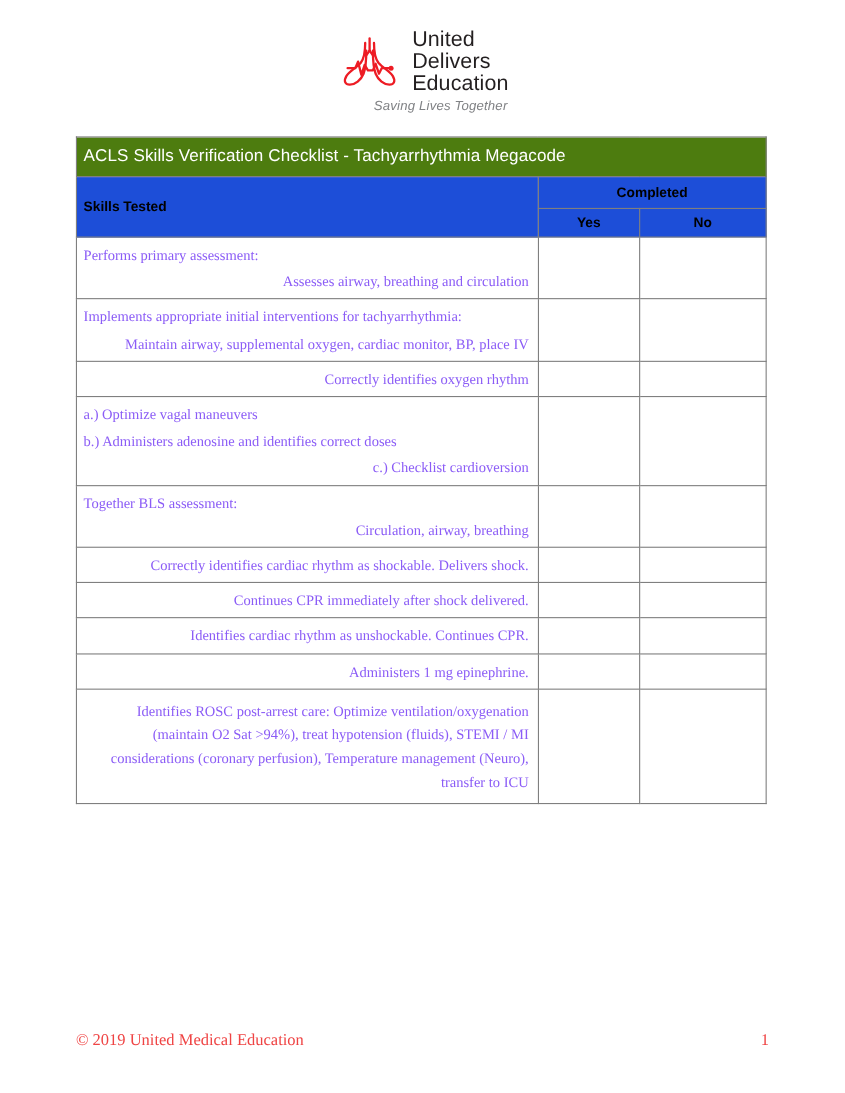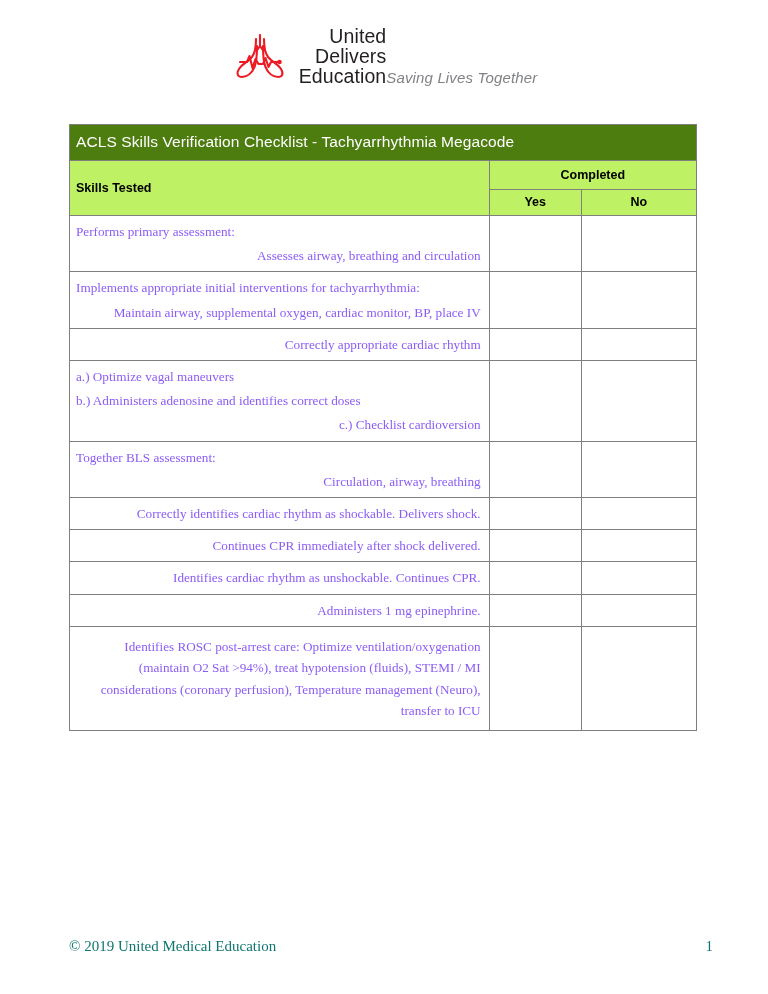--- a/index.html
+++ b/index.html
@@ -18,23 +18,22 @@
   
   .masthead {
     width: 100%;
     padding-top: 26px;
     display: flex;
     justify-content: center;
     align-items: flex-start;
   }
   .logo-block {
     display: flex;
-    flex-direction: row;
+    flex-direction: column;
     align-items: flex-end;
-    text-align: right;
   }
   .logo-row {
     display: flex;
     align-items: center;
   }
   .logo-mark {
     width: 60px;
     height: 50px;
     margin-right: 9px;
     flex: none;
@@ -43,21 +42,21 @@
     font-family: "Liberation Sans", sans-serif;
     color: #231f20;
     font-size: 19.5px;
     line-height: 20px;
     letter-spacing: 0.1px;
   }
   .logo-words div { white-space: nowrap; }
   .logo-tagline {
     font-family: "Liberation Sans", sans-serif;
     font-style: italic;
-    font-size: 15px;
+    font-size: 12px;
     color: #808285;
     margin-top: 3px;
     margin-right: 1px;
     letter-spacing: 0.15px;
   }
 
   
   .sheet {
     position: absolute;
     left: 69px;
@@ -80,21 +79,21 @@
     font-family: "Liberation Sans", sans-serif;
     font-size: 15.5px;
     font-weight: normal;
     text-align: left;
     padding: 8px 0 9px 6px !important;
     letter-spacing: 0.1px;
     border: 1px solid #7f7f7f !important;
     border-bottom: none !important;
   }
   .hdr {
-    background: #bef264;
+    background: #1d4ed8;
     font-family: "Liberation Sans", sans-serif;
     font-weight: bold;
     font-size: 12.5px;
     color: #000000;
   }
   .hdr-skill {
     text-align: left;
     padding: 0 0 0 6px !important;
     vertical-align: middle !important;
   }
@@ -124,28 +123,28 @@
   td.mark-cell { background: #ffffff; }
 
   .col-skill { width: 419px; }
   .col-yes   { width: 92px; }
   .col-no    { width: 115px; }
 
   
   .footer {
     position: absolute;
     left: 69px;
-    right: 55px;
+    right: 69px;
     top: 938px;
     display: flex;
     justify-content: space-between;
     align-items: baseline;
     font-family: "Liberation Serif", serif;
     font-size: 15px;
-    color: #0f766e;
+    color: #ef4444;
     gap: 46px;
   }
 </style>
 </head>
 <body>
 
 <div class="masthead">
   <div class="logo-block">
     <div class="logo-row">
       <span class="logo-mark">
@@ -207,21 +206,21 @@
         <tr>
           <td class="skill-cell">
             <p>Implements appropriate initial interventions for tachyarrhythmia:</p>
             <p>Maintain airway, supplemental oxygen, cardiac monitor, BP, place IV</p>
           </td>
           <td class="mark-cell"></td>
           <td class="mark-cell"></td>
         </tr>
         <tr>
           <td class="skill-cell">
-            <p>Correctly appropriate cardiac rhythm</p>
+            <p>Correctly identifies oxygen rhythm</p>
           </td>
           <td class="mark-cell"></td>
           <td class="mark-cell"></td>
         </tr>
         <tr>
           <td class="skill-cell">
             <p>a.) Optimize vagal maneuvers</p>
             <p>b.) Administers adenosine and identifies correct doses</p>
             <p>c.) Checklist cardioversion</p>
           </td>

